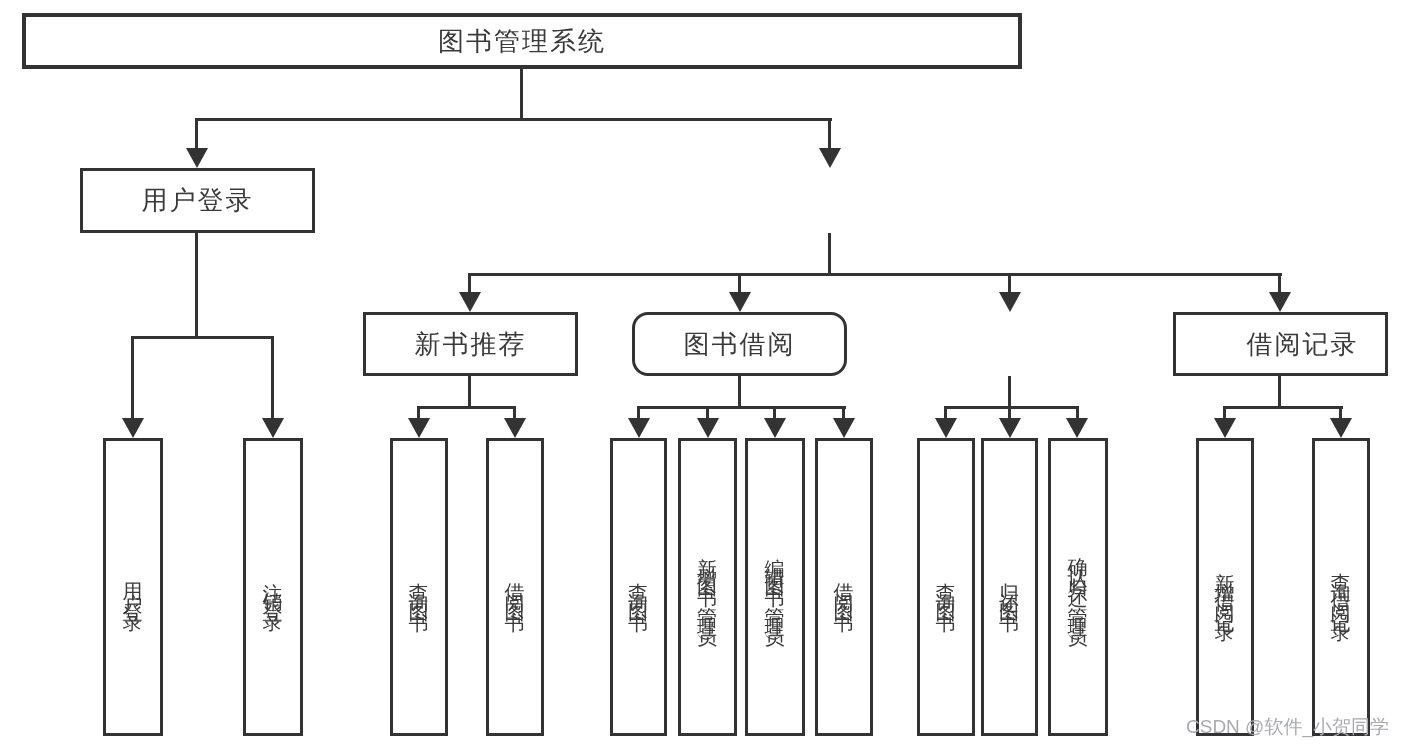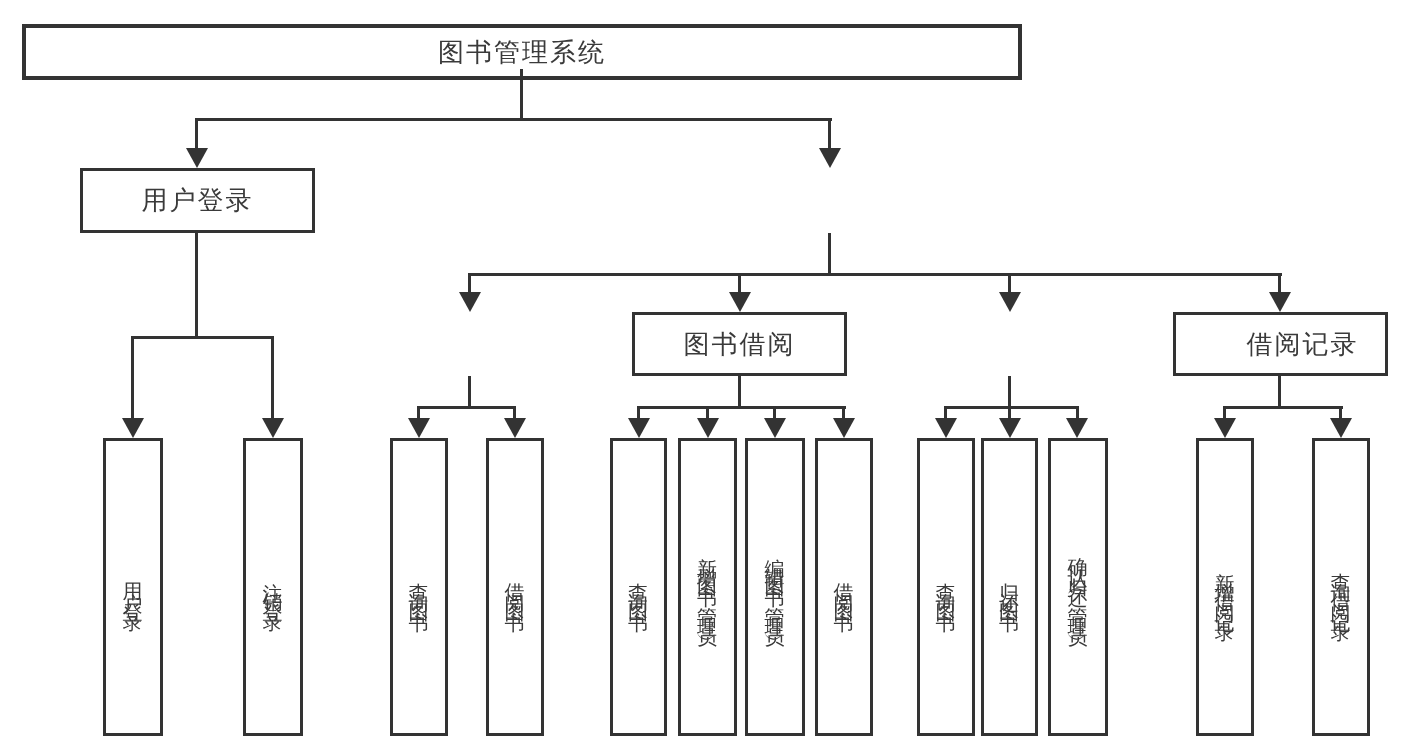--- a/index.html
+++ b/index.html
@@ -60,21 +60,21 @@
     color: #a9aaae;
     white-space: nowrap;
     z-index: 5;
   }
 </style>
 </head>
 <body>
 
 <div class="canvas">
 
-  <div class="node root" style="left:22px; top:24px; width:1000px; height:56px;">
+  <div class="node root" style="left:22px; top:13px; width:1000px; height:56px;">
     <span>图书管理系统</span>
   </div>
 
   <div class="vline" style="left:520px; top:69px; height:49px;"></div>
   <div class="hline" style="left:196px; top:118px; width:636px;"></div>
   <div class="vline" style="left:195px; top:118px; height:36px;"></div>
   <div class="vline" style="left:828px; top:118px; height:36px;"></div>
   <div class="arrow" style="left:186px; top:148px;"></div>
   <div class="arrow" style="left:819px; top:148px;"></div>
 
@@ -93,21 +93,24 @@
   <div class="hline" style="left:468px; top:273px; width:814px;"></div>
   <div class="vline" style="left:468px; top:273px; height:26px;"></div>
   <div class="vline" style="left:738px; top:273px; height:26px;"></div>
   <div class="vline" style="left:1008px; top:273px; height:26px;"></div>
   <div class="vline" style="left:1278px; top:273px; height:26px;"></div>
   <div class="arrow" style="left:459px; top:292px;"></div>
   <div class="arrow" style="left:729px; top:292px;"></div>
   <div class="arrow" style="left:999px; top:292px;"></div>
   <div class="arrow" style="left:1269px; top:292px;"></div>
 
-  <div class="node" style="left:632px; top:312px; width:215px; height:64px;">
+  <div class="node" style="left:363px; top:312px; width:215px; height:64px;">
+    <span>新书推荐</span>
+  </div>
+  <div class="node" style="left:632px; top:312px; width:215px; height:64px;border-radius:16px;">
     <span>图书借阅</span>
   </div>
   <div class="node" style="left:1173px; top:312px; width:215px; height:64px;padding-left:44px;">
     <span>借阅记录</span>
   </div>
 
   <div class="vline" style="left:468px; top:376px; height:30px;"></div>
   <div class="hline" style="left:417px; top:406px; width:99px;"></div>
   <div class="vline" style="left:417px; top:406px; height:18px;"></div>
   <div class="vline" style="left:513px; top:406px; height:18px;"></div>
@@ -178,14 +181,15 @@
     <span>确认归还（管理员）</span>
   </div>
 
   <div class="leaf" style="left:1196px; top:438px; width:58px; height:298px;">
     <span>新增借阅记录</span>
   </div>
   <div class="leaf" style="left:1312px; top:438px; width:58px; height:298px;">
     <span>查询借阅记录</span>
   </div>
 
+  <div class="watermark">CSDN @软件_小贺同学</div>
 
 </div>
 
 </body></html>

